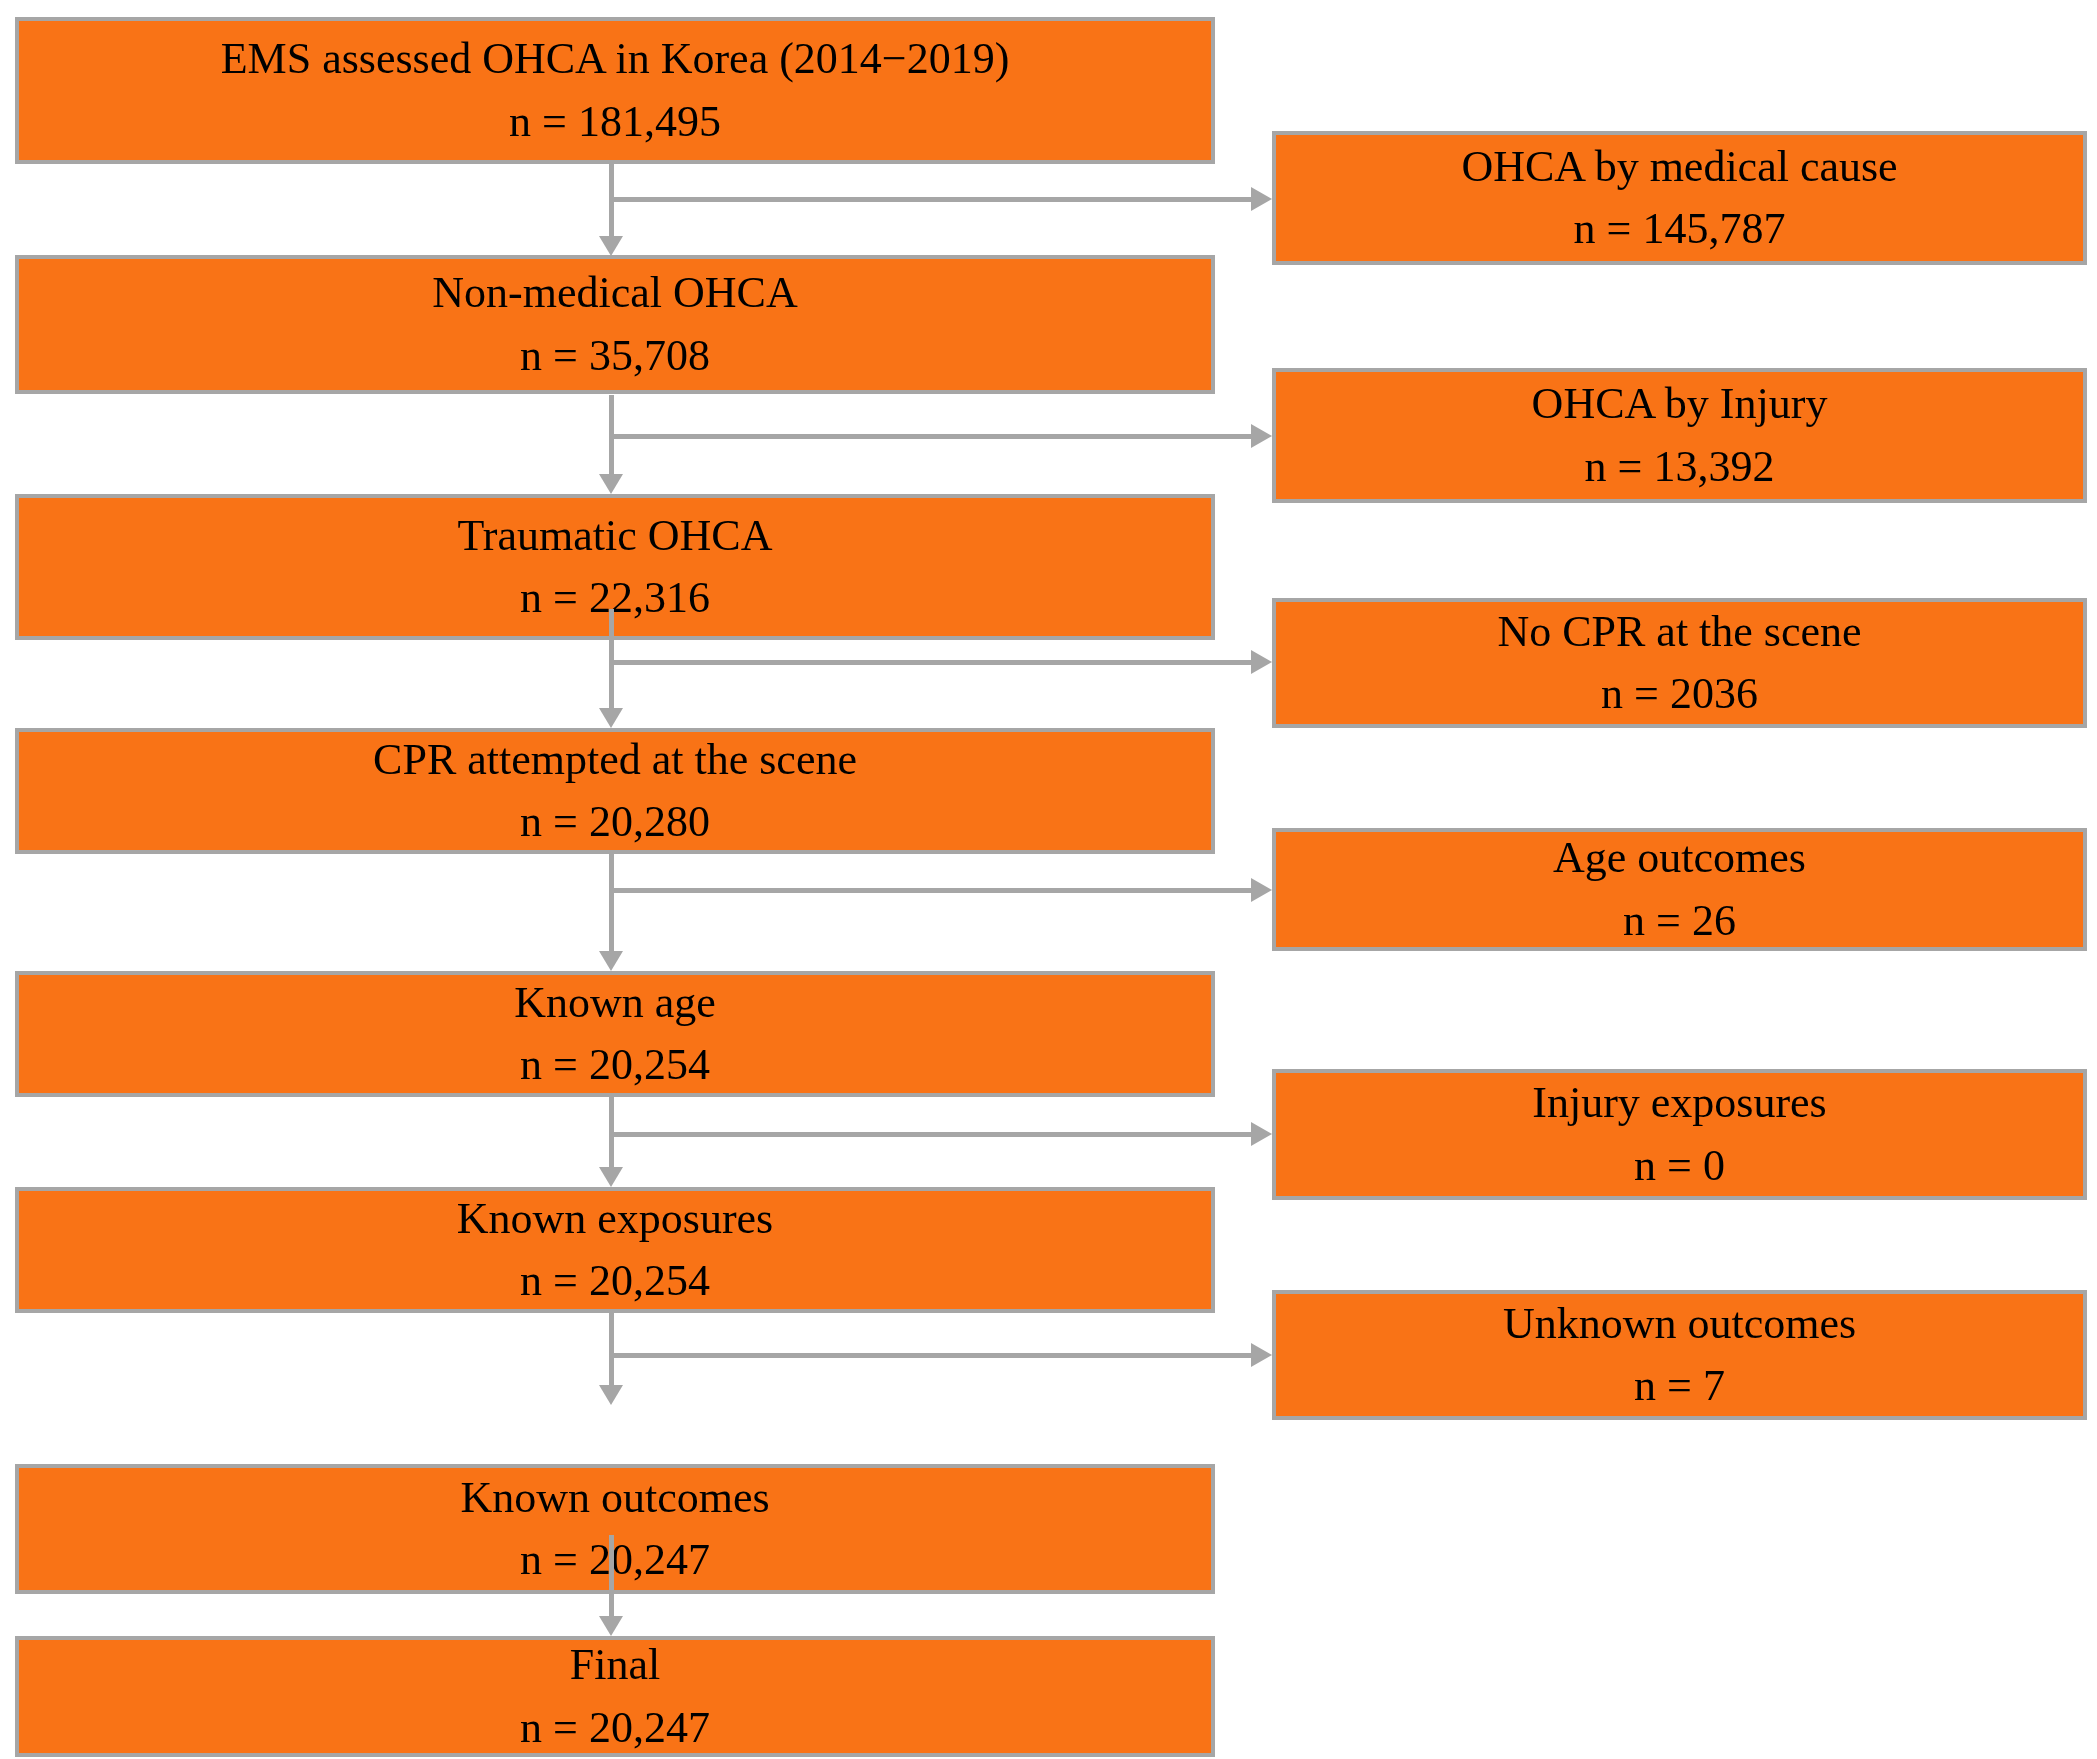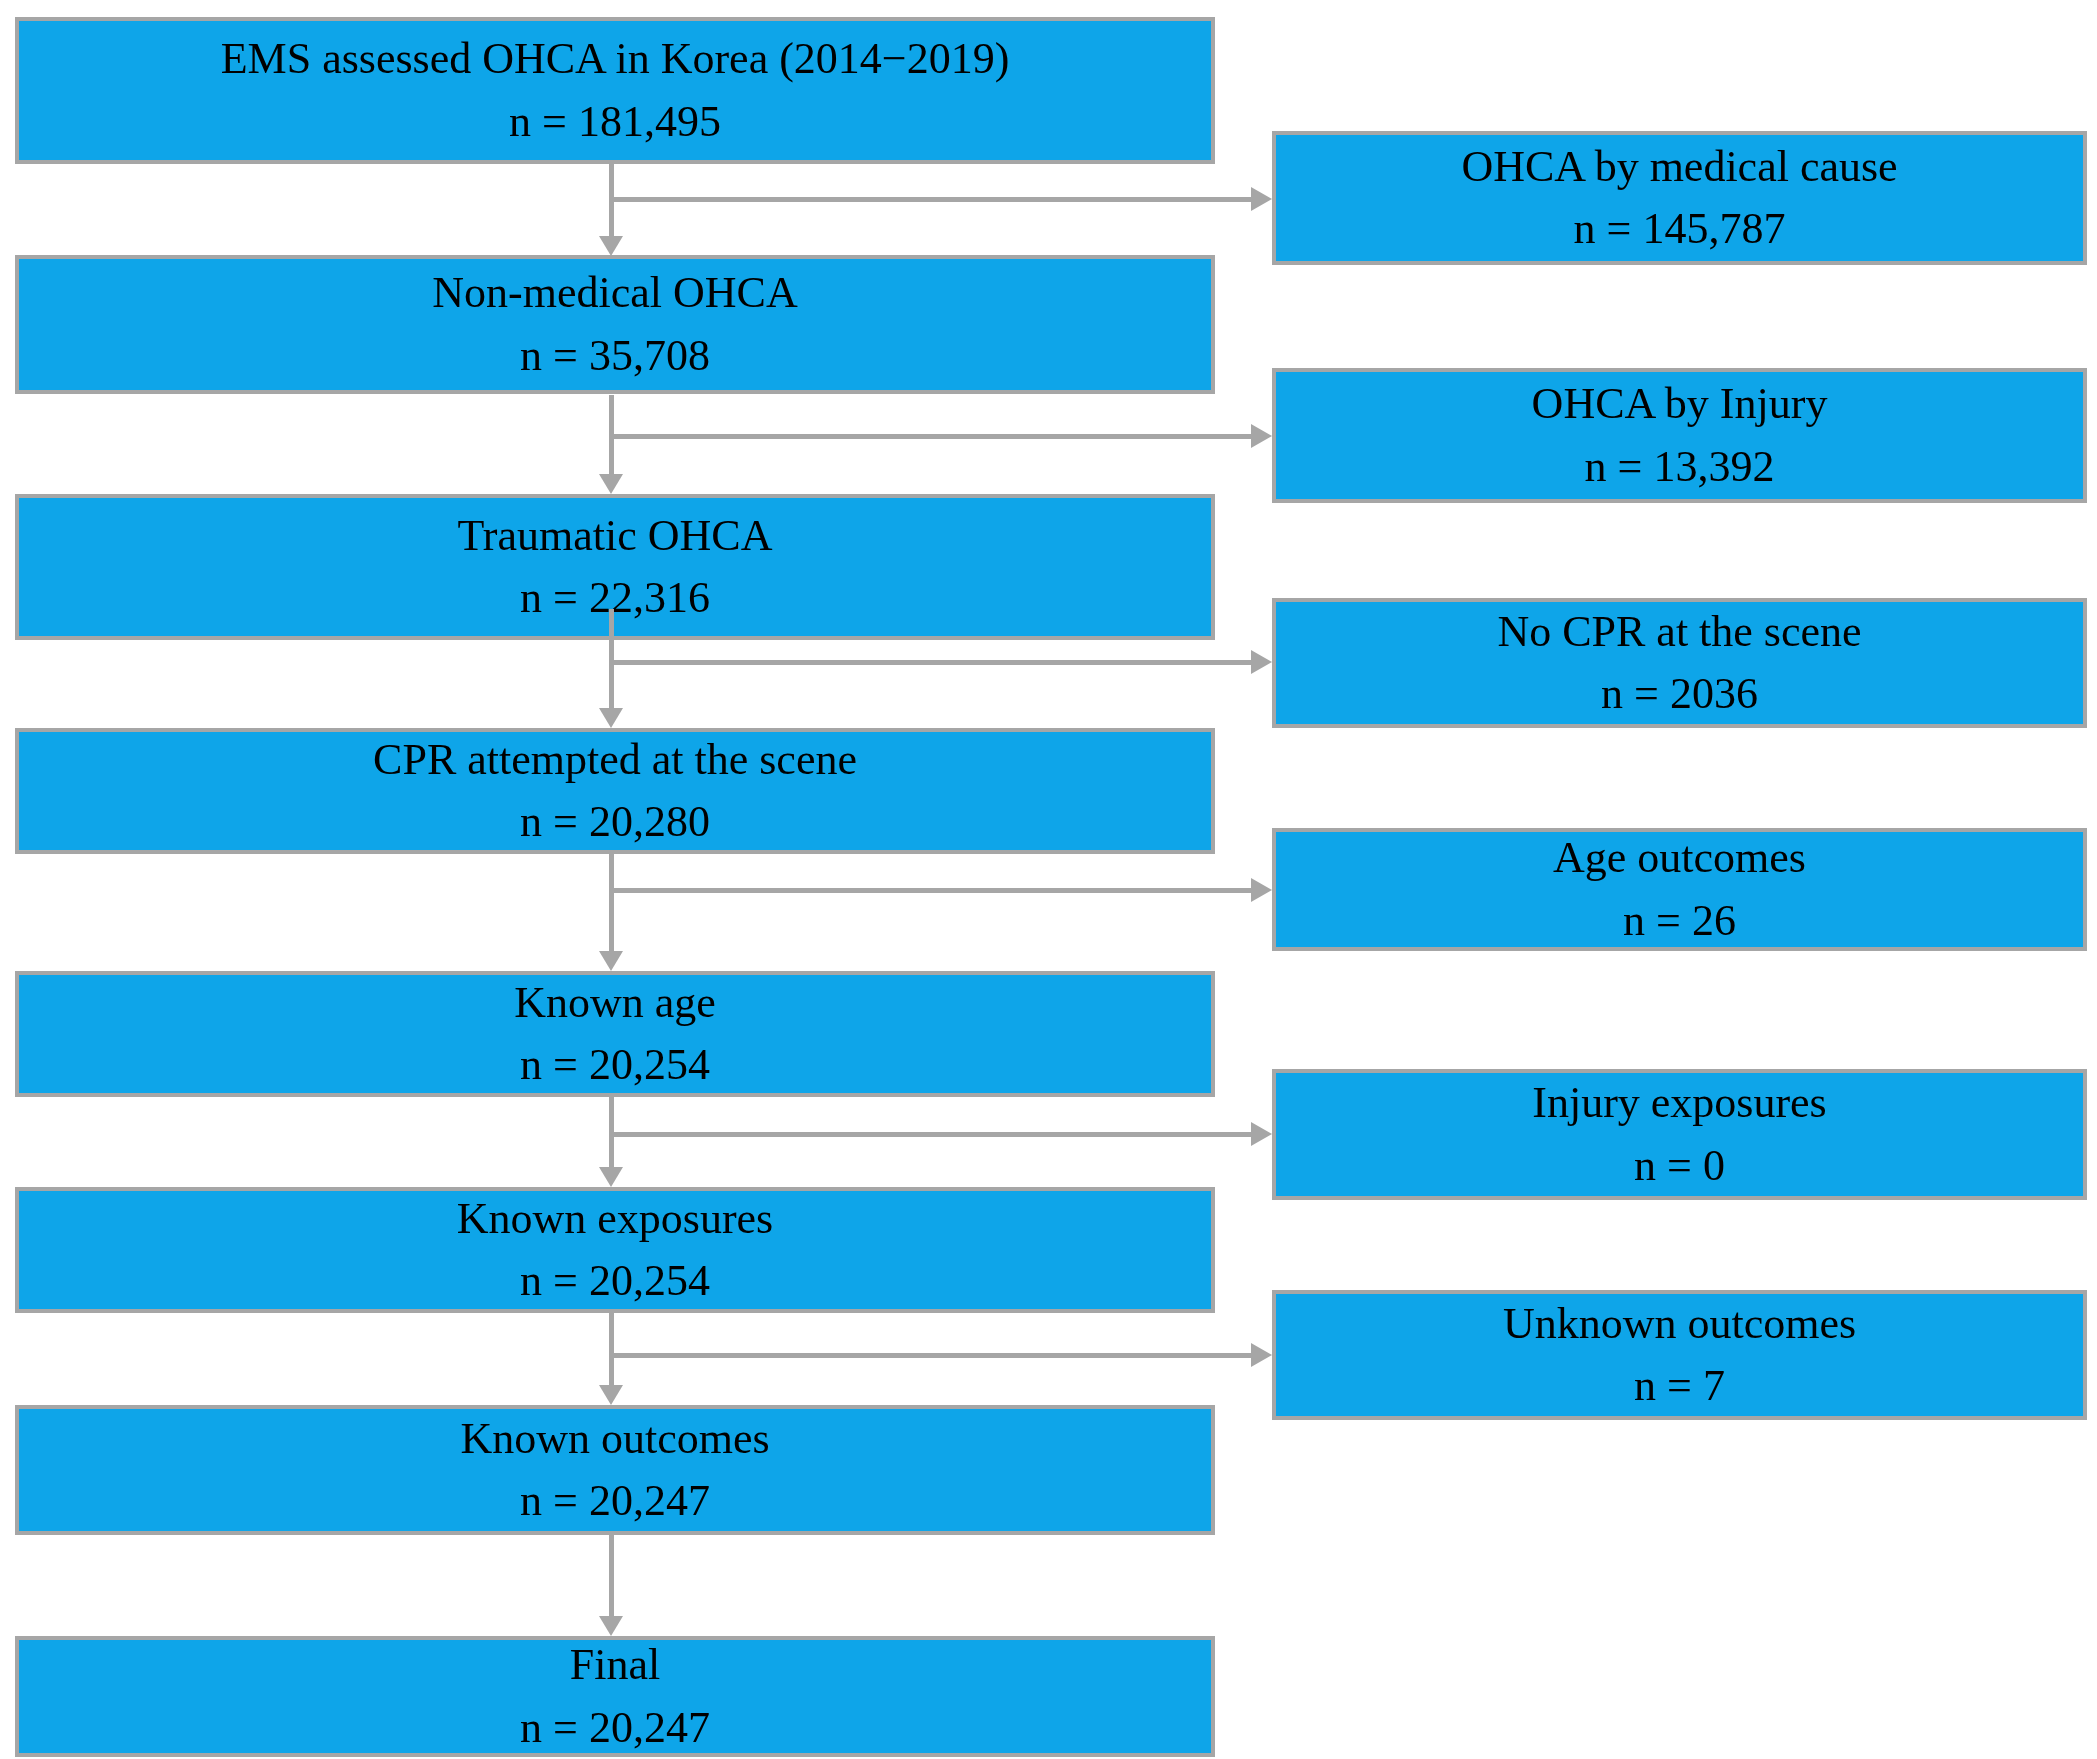--- a/index.html
+++ b/index.html
@@ -1,19 +1,19 @@
 <!DOCTYPE html>
 <html style="font-size:8px"><head>
 <meta charset="utf-8">
 <style>
   html,body{margin:0;padding:0;background:#ffffff;}
   body{width:2097px;height:1759px;position:relative;overflow:hidden;
        font-family:"Liberation Serif","DejaVu Serif",serif;color:#000;}
   .canvas{position:absolute;left:0;top:0;width:2097px;height:1759px;}
-  .box{position:absolute;box-sizing:border-box;background:#0ea5e9;
+  .box{position:absolute;box-sizing:border-box;background:#f97316;
        border:4px solid #a6a6a6;
        display:flex;flex-direction:column;justify-content:center;align-items:center;
        text-align:center;font-size:44px;line-height:1.42;}
   .box.left{left:15px;width:1200px;}
   .box.right{left:1272px;width:815px;}
   .box .line{white-space:nowrap;}
   .vline{position:absolute;left:609px;width:4.5px;background:#a6a6a6;}
   .hline{position:absolute;left:609px;width:645px;height:4.5px;background:#a6a6a6;}
   .arrow-down{position:absolute;left:599px;width:0;height:0;
        border-left:12px solid transparent;border-right:12px solid transparent;
@@ -44,21 +44,21 @@
     <div class="line">n = 20,280</div>
   </div>
   <div class="box left" style="top:971px;height:126px">
     <div class="line">Known age</div>
     <div class="line">n = 20,254</div>
   </div>
   <div class="box left" style="top:1187px;height:126px">
     <div class="line">Known exposures</div>
     <div class="line">n = 20,254</div>
   </div>
-  <div class="box left" style="top:1405px;height:130px">
+  <div class="box left" style="top:1464px;height:130px">
     <div class="line">Known outcomes</div>
     <div class="line">n = 20,247</div>
   </div>
   <div class="box left" style="top:1636px;height:121px">
     <div class="line">Final</div>
     <div class="line">n = 20,247</div>
   </div>
 
   <div class="box right" style="top:131px;height:134px">
     <div class="line">OHCA by medical cause</div>

